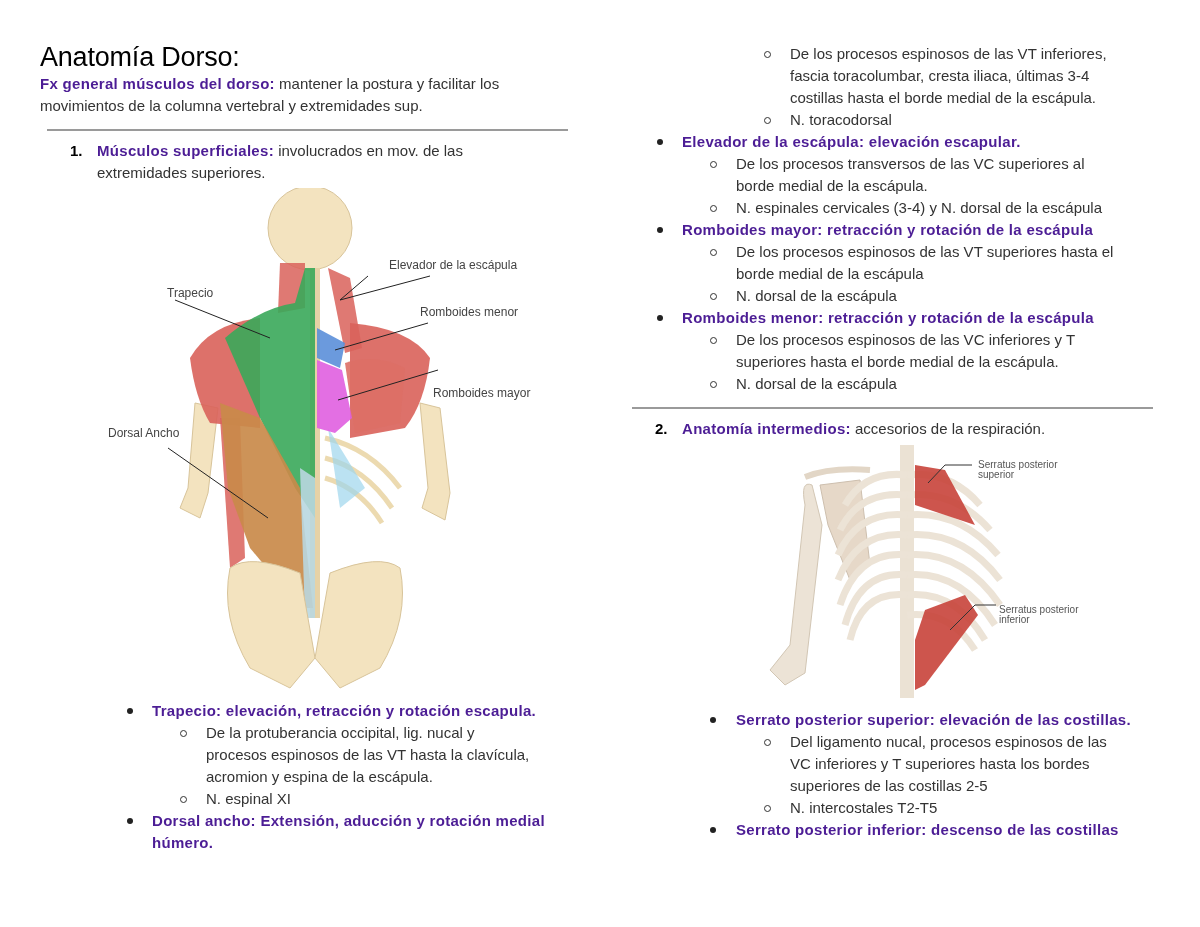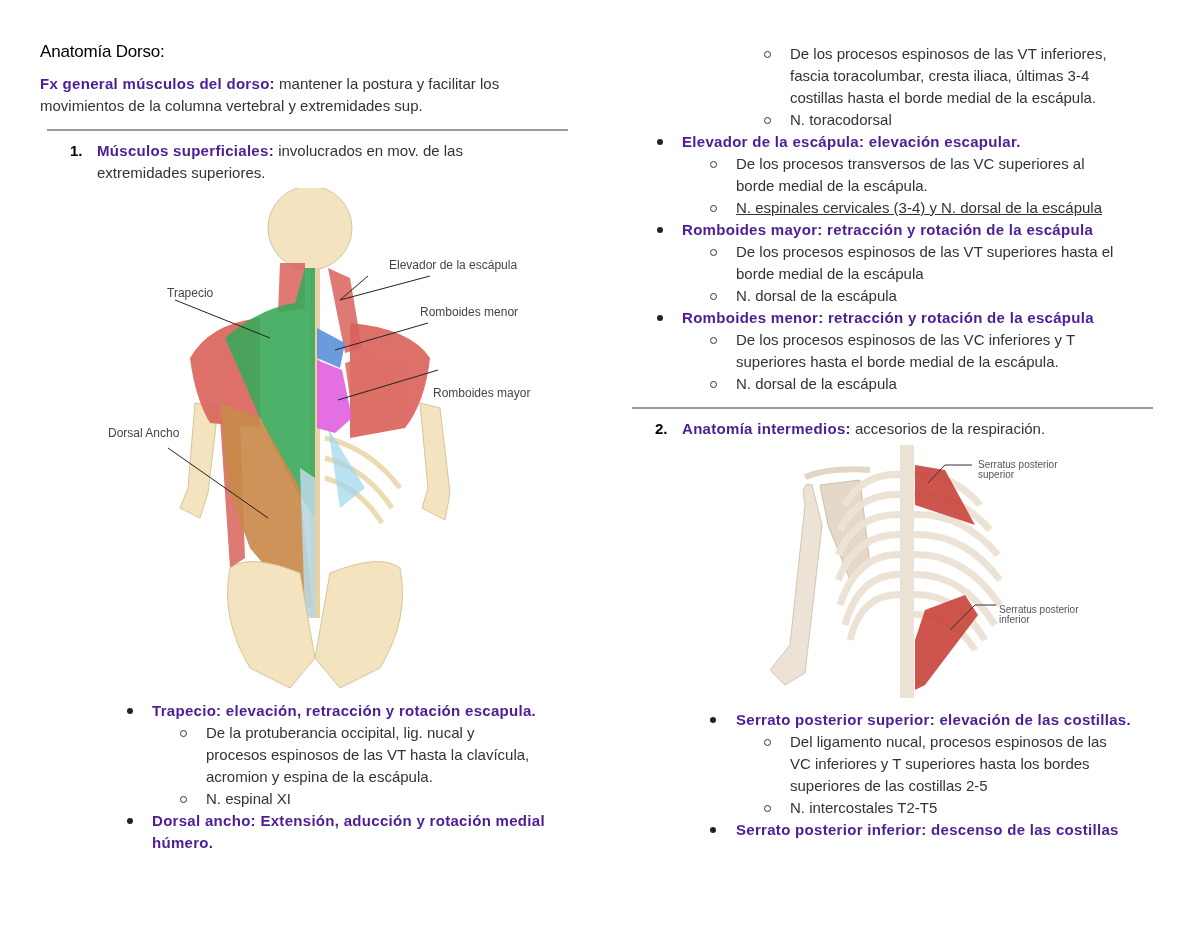--- a/index.html
+++ b/index.html
@@ -1,21 +1,21 @@
 <!DOCTYPE html>
 <html><head>
   <meta charset="utf-8">
   <style>
     html, body { margin: 0; padding: 0; background: #ffffff; }
     body {
       width: 1200px; height: 927px; position: relative; overflow: hidden;
       font-family: "Liberation Sans", sans-serif; color: #1a1a1a;
     }
     .abs { position: absolute; }
-    .title { left: 40px; top: 42px; font-size: 17px; font-weight: normal; color: #000; letter-spacing: -0.2px; }
+    .title { left: 40px; top: 42px; font-size: 27px; font-weight: normal; color: #000; letter-spacing: -0.2px; }
     .line { font-size: 15px; line-height: 22px; color: #333; white-space: nowrap; }
     .b { font-weight: bold; color: #4c1d95; letter-spacing: 0.3px; }
     .divider { height: 2px; background: #9a9a9a; }
     .num { font-weight: bold; color: #000; }
     .bullet-filled {
       width: 6px; height: 6px; border-radius: 50%; background: #222;
     }
     .bullet-hollow {
       width: 5px; height: 5px; border-radius: 50%; border: 1.3px solid #333; box-sizing: content-box;
     }
@@ -113,21 +113,21 @@
 <div class="abs line" style="left:790px; top:87px;">costillas hasta el borde medial de la escápula.</div>
 <div class="abs bullet-hollow" style="left:764px; top:117px;"></div>
 <div class="abs line" style="left:790px; top:109px;">N. toracodorsal</div>
 
 <div class="abs bullet-filled" style="left:657px; top:139px;"></div>
 <div class="abs line b" style="left:682px; top:131px;">Elevador de la escápula: elevación escapular.</div>
 <div class="abs bullet-hollow" style="left:710px; top:161px;"></div>
 <div class="abs line" style="left:736px; top:153px;">De los procesos transversos de las VC superiores al</div>
 <div class="abs line" style="left:736px; top:175px;">borde medial de la escápula.</div>
 <div class="abs bullet-hollow" style="left:710px; top:205px;"></div>
-<div class="abs line" style="left:736px; top:197px;text-decoration:underline;"> N. espinales cervicales (3-4) y N. dorsal de la escápula</div>
+<div class="abs line" style="left:736px; top:197px;"> N. espinales cervicales (3-4) y N. dorsal de la escápula</div>
 
 <div class="abs bullet-filled" style="left:657px; top:227px;"></div>
 <div class="abs line b" style="left:682px; top:219px;">Romboides mayor: retracción y rotación de la escápula</div>
 <div class="abs bullet-hollow" style="left:710px; top:249px;"></div>
 <div class="abs line" style="left:736px; top:241px;">De los procesos espinosos de las VT superiores hasta el</div>
 <div class="abs line" style="left:736px; top:263px;">borde medial de la escápula</div>
 <div class="abs bullet-hollow" style="left:710px; top:293px;"></div>
 <div class="abs line" style="left:736px; top:285px;">N. dorsal de la escápula</div>
 
 <div class="abs bullet-filled" style="left:657px; top:315px;"></div>

